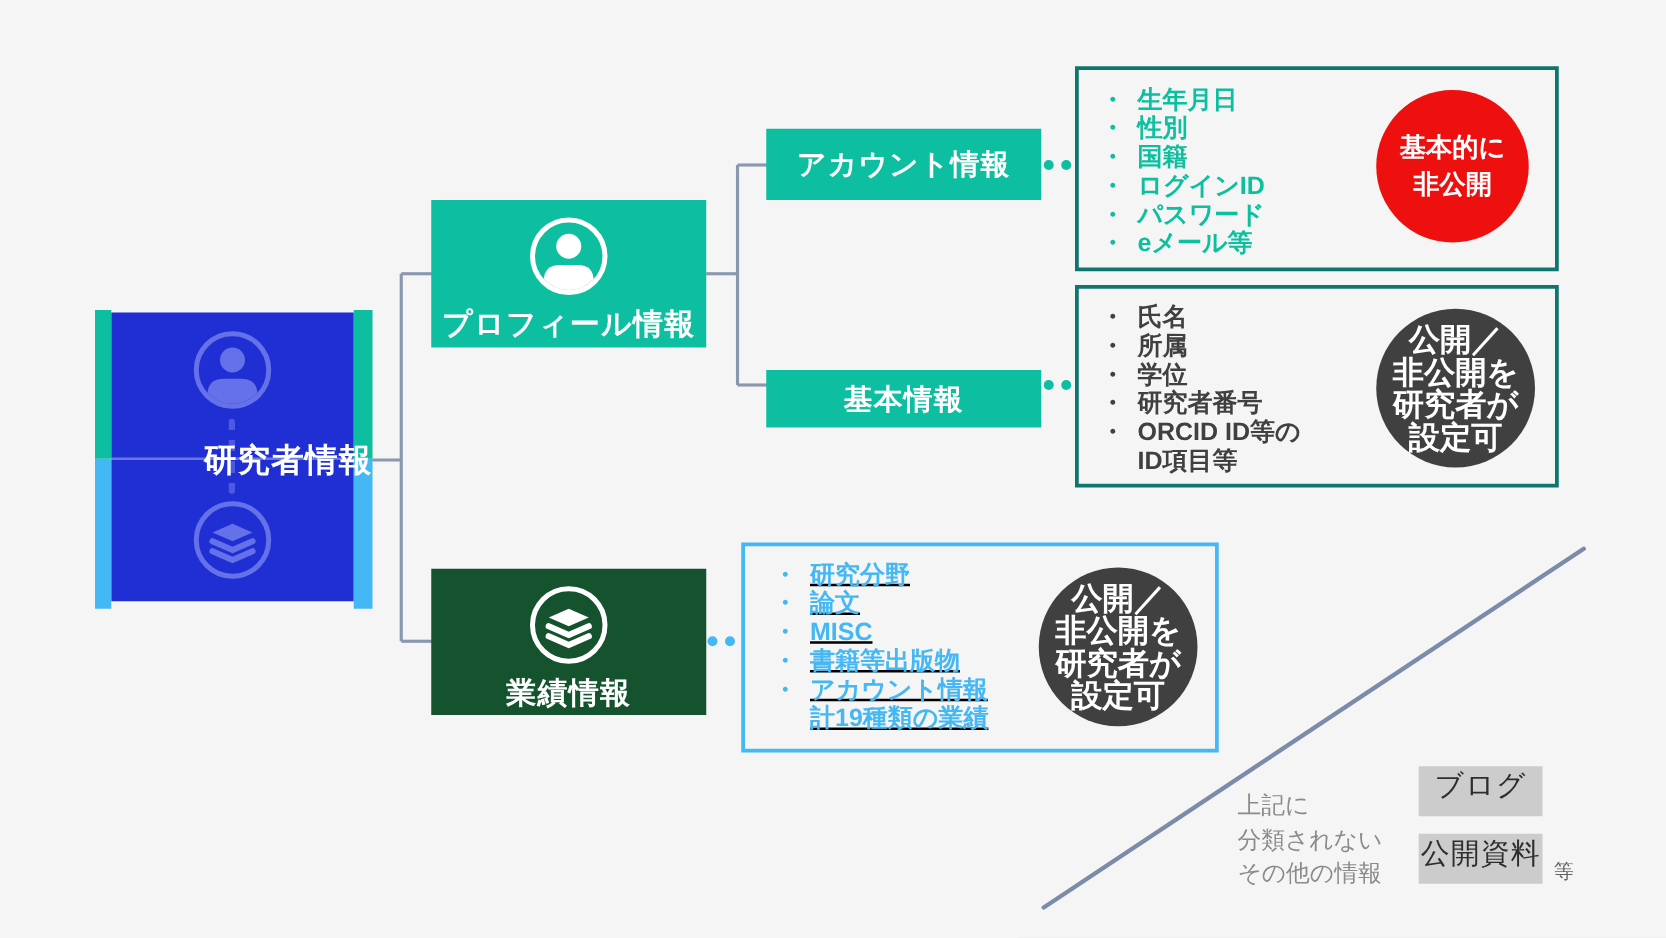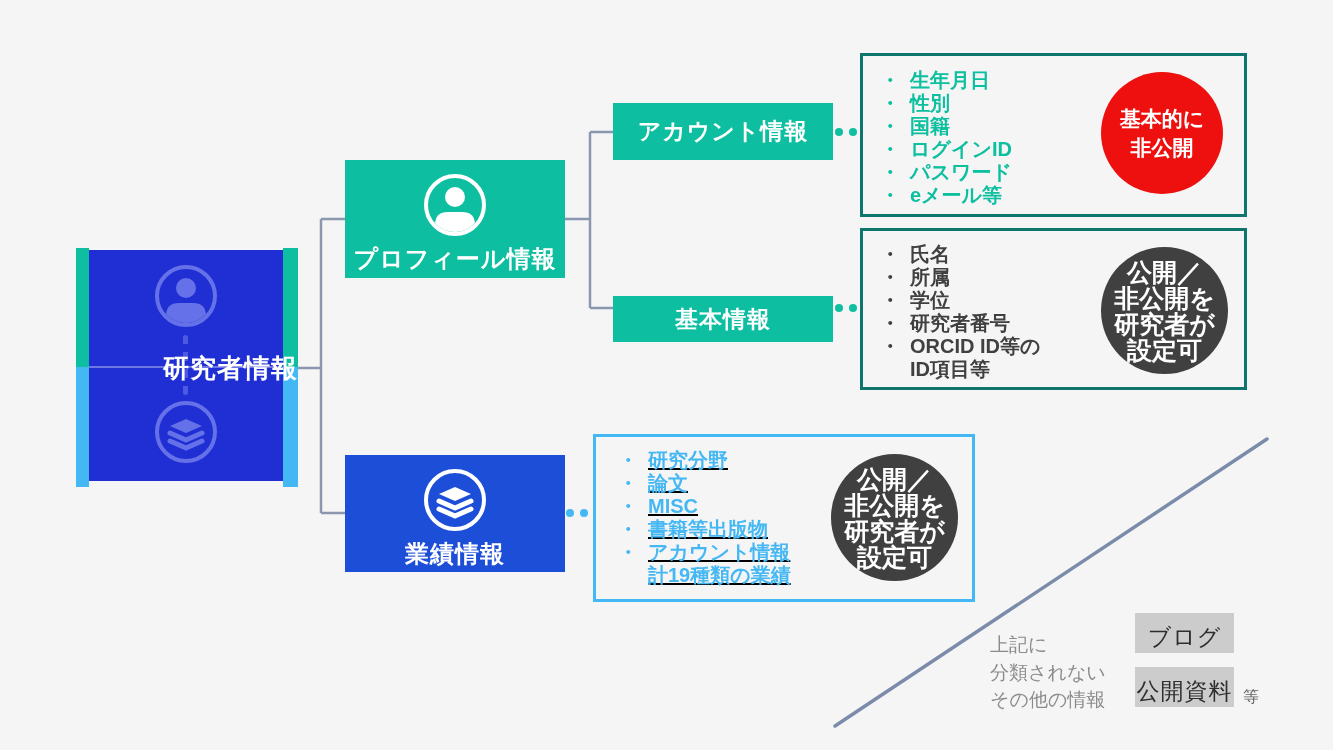--- a/index.html
+++ b/index.html
@@ -29,21 +29,21 @@
     border-radius: 3px;
   }
   .root-label {
     position: absolute; left: 0; top: 103px; width: 100%; text-align: right; z-index: 4;
     color: #ffffff; font-size: 26px; font-weight: bold; letter-spacing: 1px;
   }
 
   
   .node { position: absolute; display: flex; flex-direction: column; align-items: center; z-index: 2; color: #fff; }
   .node.teal { background: #0dbfa0; }
-  .node.blue { background: #1d4ed8; }
+  .node.blue { background: #14532d; }
   .node .icon { width: 66px; height: 66px; color: #ffffff; margin-top: 12px; }
   .node-label { font-size: 24px; font-weight: bold; letter-spacing: 1px; margin-top: 5px; text-align: right; }
   .node.small { justify-content: center; }
   .node.small .node-label { margin-top: 0; font-size: 23px; }
   .node.profile { left: 345px; top: 160px; width: 220px; height: 118px; }
   .node.achievement { left: 345px; top: 455px; width: 220px; height: 117px; }
   .node.account { left: 613px; top: 103px; width: 220px; height: 57px; }
   .node.basic { left: 613px; top: 264px; width: 220px; height: 46px; margin-top: 32px; }
 
   
@@ -67,21 +67,21 @@
   }
   .badge.red { left: 1101px; top: 72px; width: 122px; height: 122px; background: #ee0f0f; font-size: 21px; line-height: 29.5px; }
   .badge.pink1 { left: 1101px; top: 247px; width: 127px; height: 127px; }
   .badge.pink2 { left: 831px; top: 454px; width: 127px; height: 127px; }
   .badge.pink { background: #404040; font-size: 25px; line-height: 26px; }
 
   
   .note-block { position: absolute; left: 990px; top: 631px; color: #8b8b8b; font-size: 19px; line-height: 27.5px; z-index: 2; }
   .tag {
     position: absolute; width: 99px; height: 40px; background: #cccccc; color: #2e2e2e;
-    display: flex; align-items: flex-end; justify-content: center; font-size: 23px; letter-spacing: 1px; z-index: 2;
+    display: flex; align-items: flex-start; justify-content: center; font-size: 23px; letter-spacing: 1px; z-index: 2;
   }
   .tag.blog { left: 1135px; top: 613px; }
   .tag.shiryo { left: 1135px; top: 667px; }
   .suffix { position: absolute; left: 1243px; top: 687px; color: #616161; font-size: 16px; z-index: 2; }
 </style>
 </head>
 <body>
 
 <div class="canvas">
 

